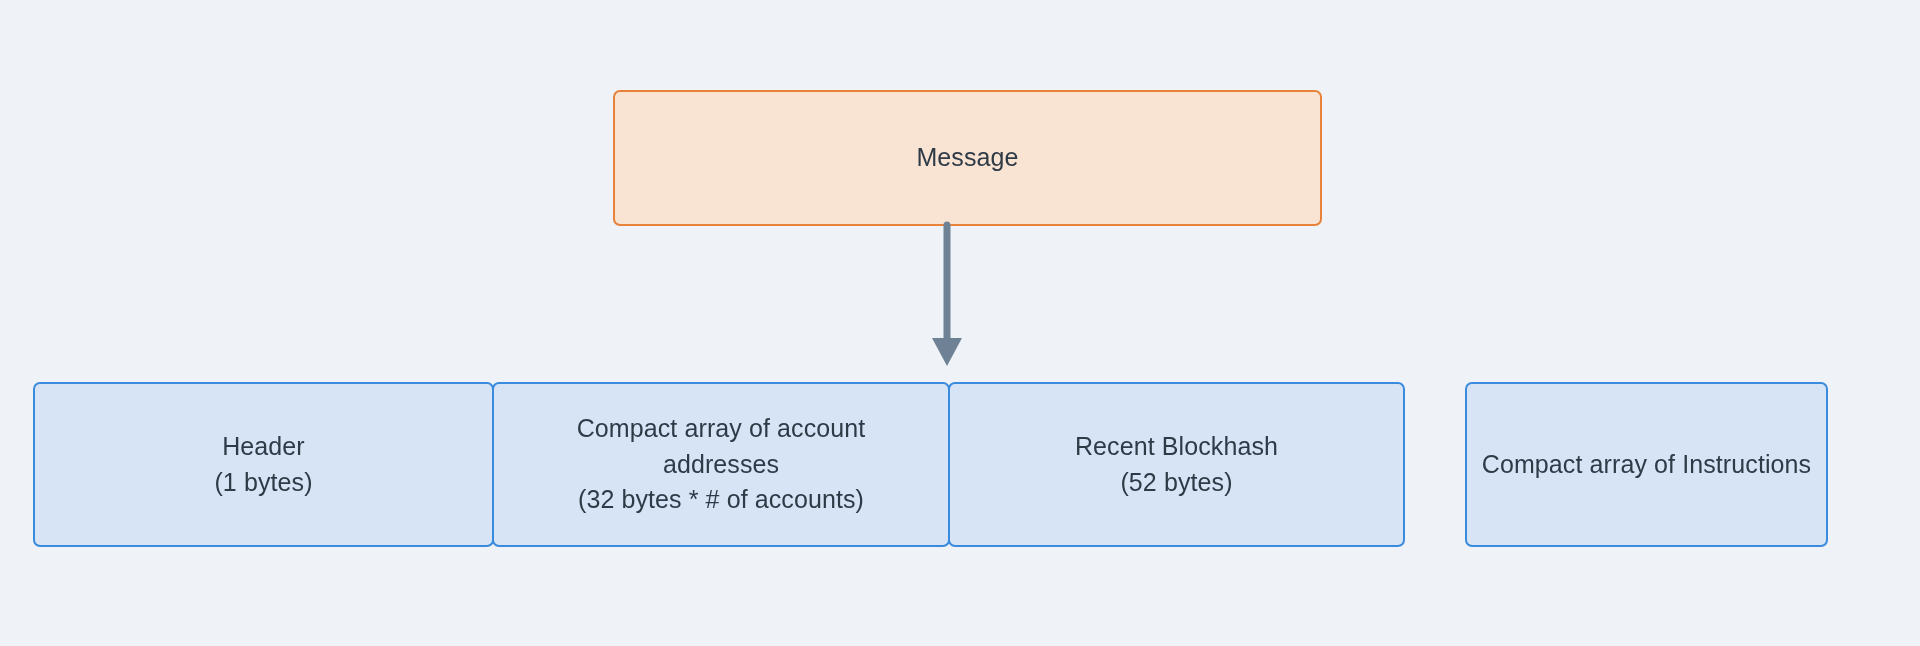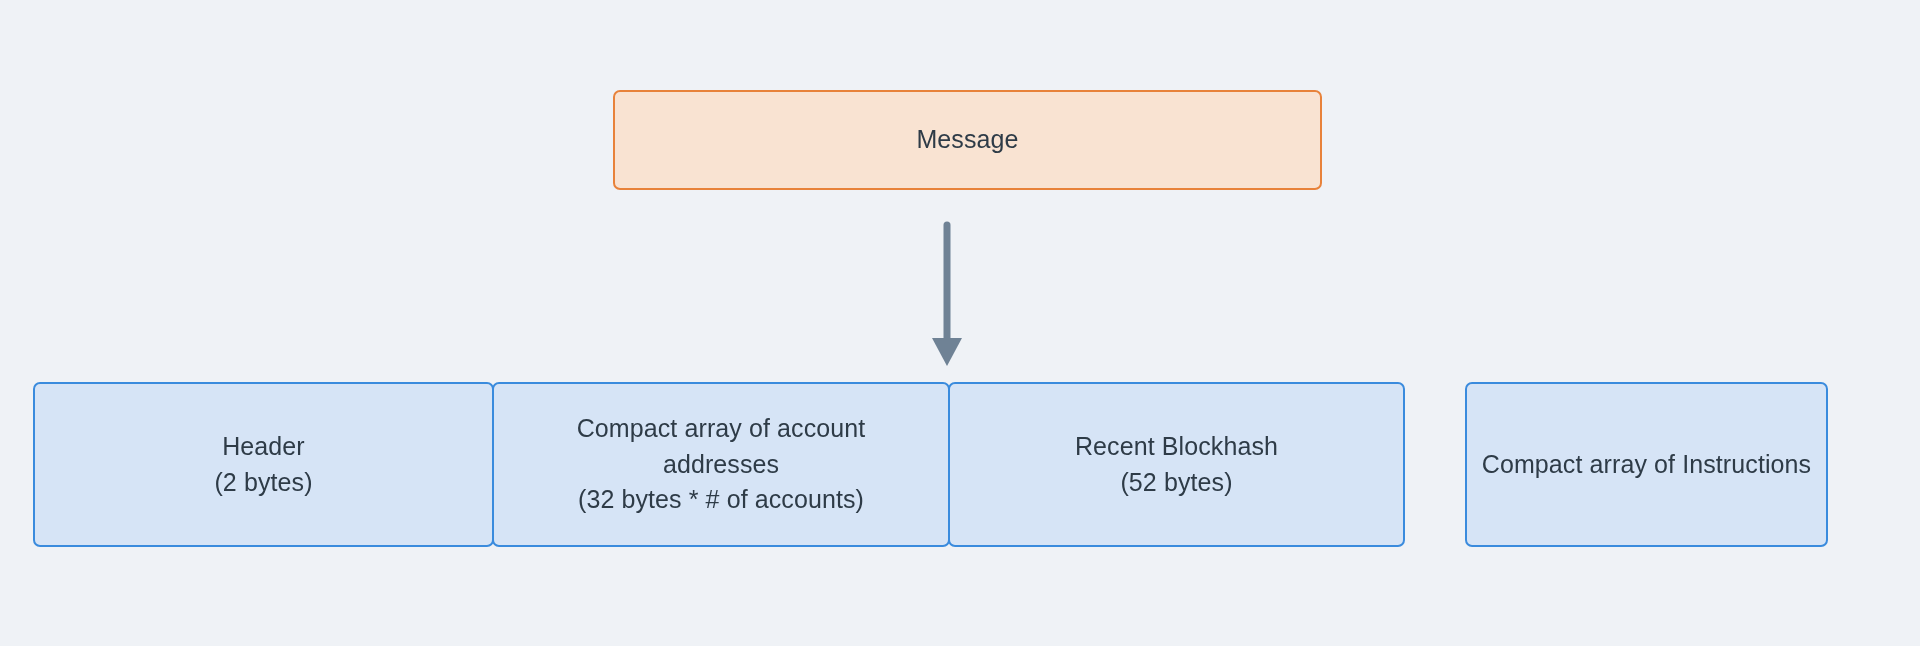--- a/index.html
+++ b/index.html
@@ -35,21 +35,21 @@
   .node-label {
     display: block;
     white-space: pre-line;
     padding: 0 10px;
   }
   
   #node-message {
     left: 613px;
     top: 90px;
     width: 709px;
-    height: 100px;
+    height: 136px;
     background: #f9e3d2;
     border: 2px solid #e8823a;
     font-size: 25px;
   }
   
   .field-node {
     top: 382px;
     height: 165px;
     background: #d6e4f6;
     border: 2px solid #3a8bdd;
@@ -82,21 +82,21 @@
 
   <div id="edge-message-to-fields">
     <svg width="70" height="155" viewBox="0 0 70 155" xmlns="http://www.w3.org/2000/svg">
       <line x1="34" y1="7" x2="34" y2="128" stroke="#6f8295" stroke-width="7" stroke-linecap="round"></line>
       <path d="M 34 148 L 19 120 L 49 120 Z" fill="#6f8295"></path>
     </svg>
   </div>
 
   <div class="node field-node" id="node-header">
     <span class="node-label">Header
-(2 bytes)</span>
+(1 bytes)</span>
   </div>
 
   <div class="node field-node" id="node-accounts">
     <span class="node-label">Compact array of account
 addresses
 (32 bytes * # of accounts)</span>
   </div>
 
   <div class="node field-node" id="node-blockhash">
     <span class="node-label">Recent Blockhash

